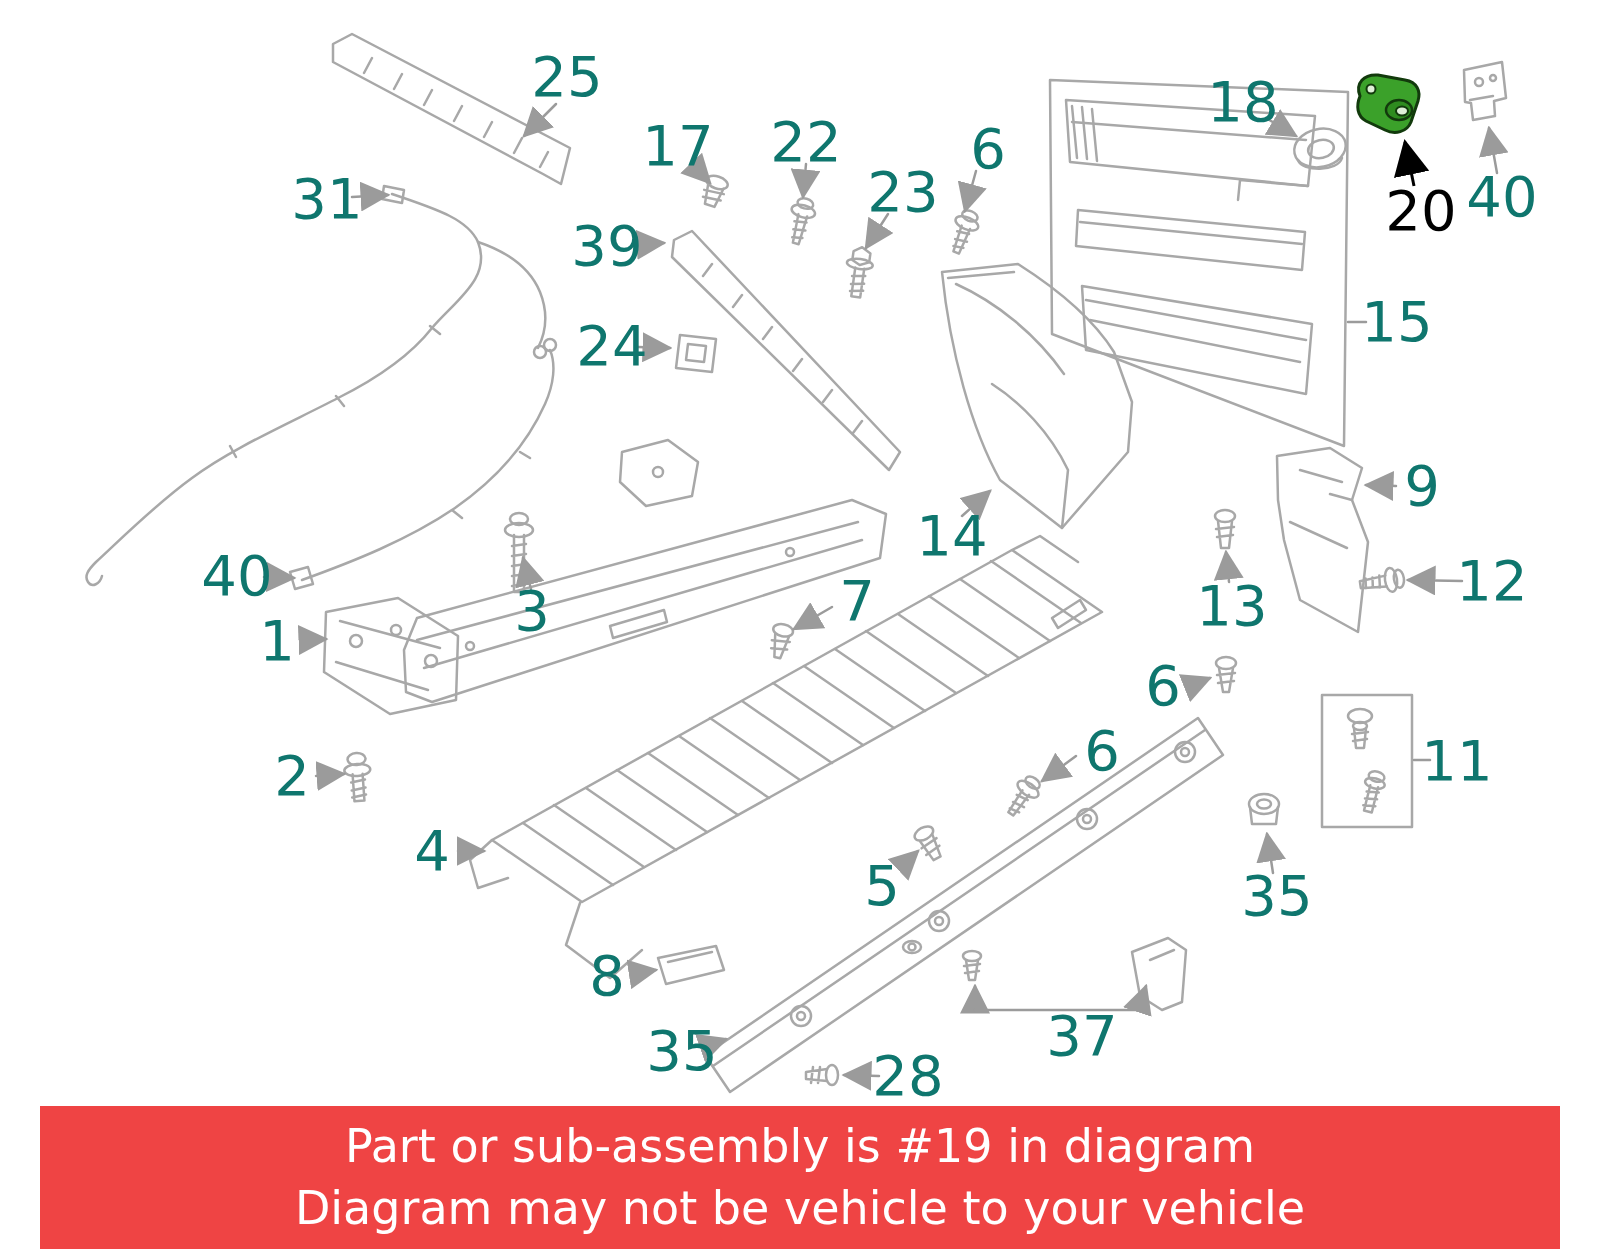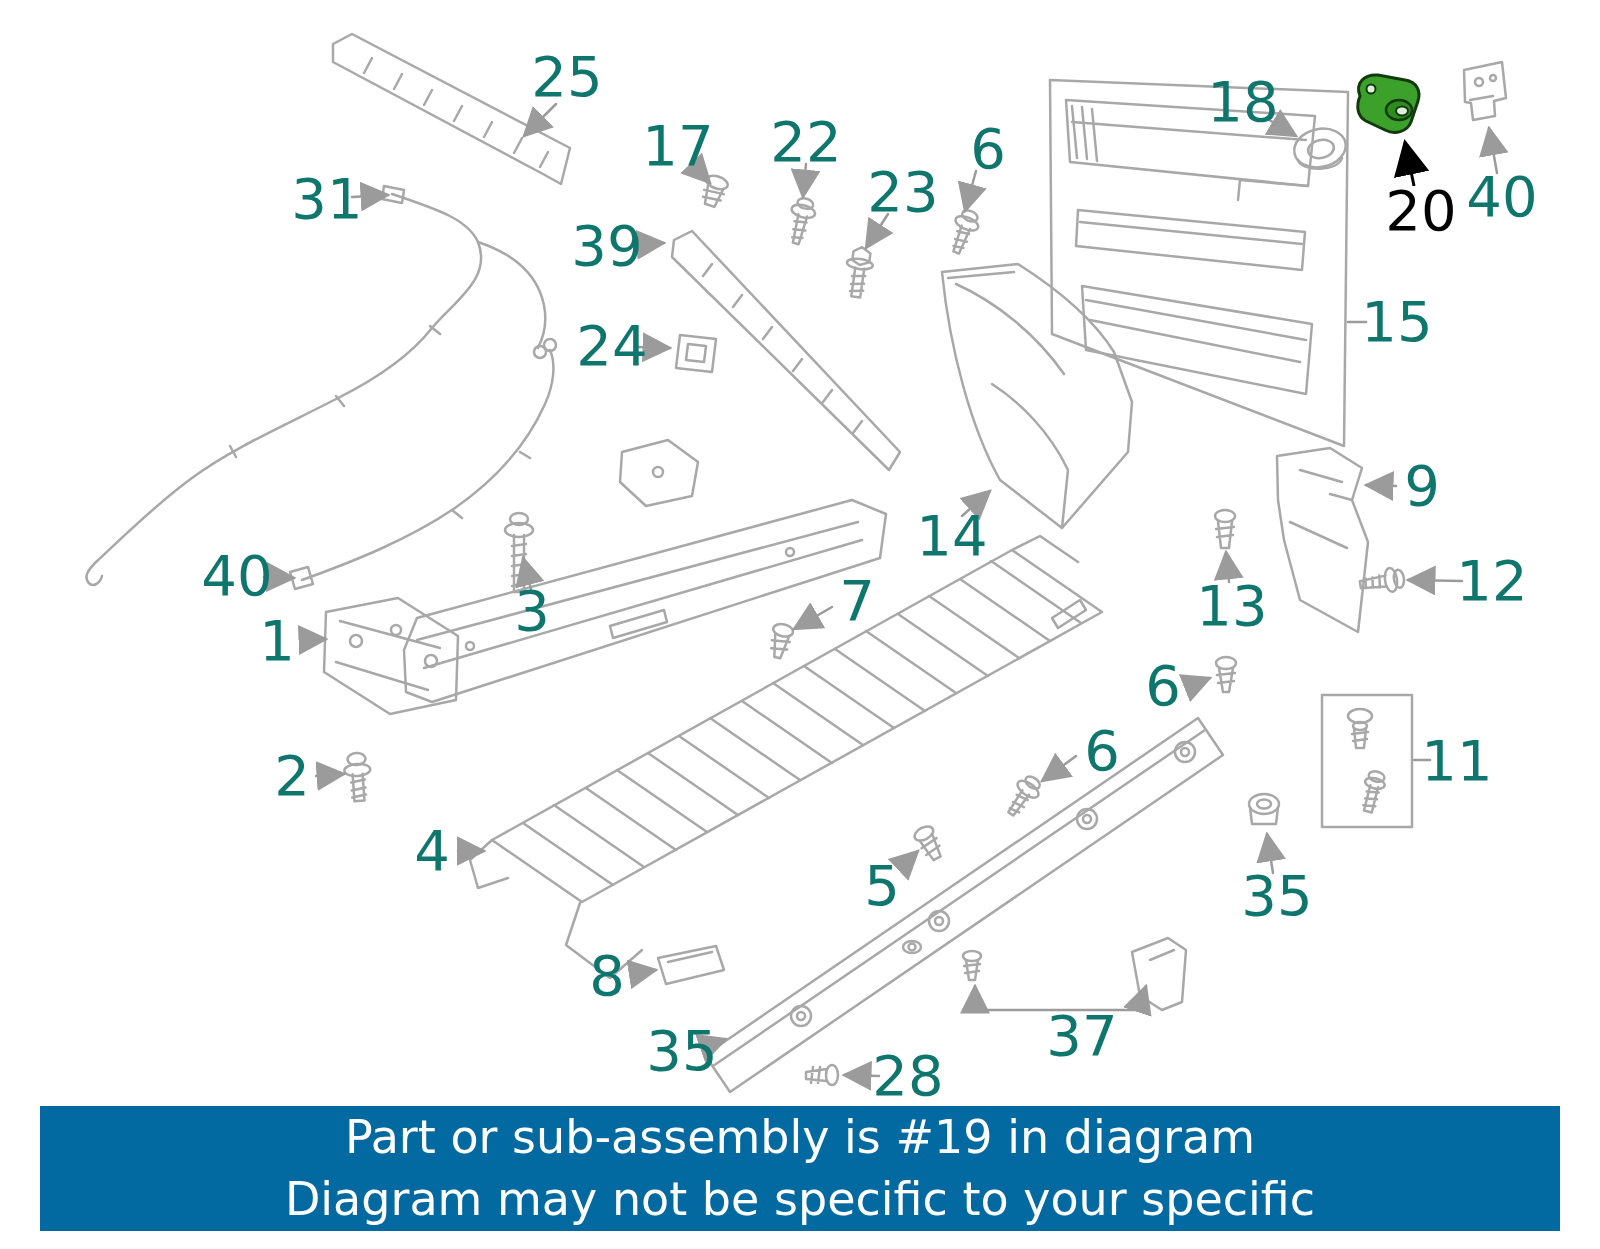--- a/index.html
+++ b/index.html
@@ -16,21 +16,21 @@
 
   
   .hl{fill:#3ba12a;stroke:#123a0c;stroke-width:3;}
   .hl-mid{fill:#2e8c1f;stroke:#123a0c;stroke-width:2.5;}
   .hl-detail{fill:#dff0d8;stroke:#123a0c;stroke-width:2;}
 
   .callout{position:absolute;transform:translate(-50%,-50%);font-size:56px;line-height:1;
            color:#0f766e;white-space:nowrap;user-select:none;}
   .callout.black{color:#000;}
 
-  .banner{position:absolute;left:40px;top:1106px;width:1520px;height:125px;background:#0369a1;
+  .banner{position:absolute;left:40px;top:1106px;width:1520px;height:143px;background:#ef4444;
           display:flex;flex-direction:column;align-items:center;justify-content:center;gap:4px;}
   .banner .line{color:#ffffff;font-size:46px;line-height:1.25;white-space:nowrap;}
 </style>
 </head>
 <body>
 
 <div class="stage">
 
   <svg class="diagram" width="1600" height="1249" viewBox="0 0 1600 1249">
     <defs>
@@ -325,16 +325,16 @@
   <div class="callout" style="left:1277px;top:896px">35</div>
   <div class="callout" style="left:432px;top:851px">4</div>
   <div class="callout" style="left:882px;top:886px">5</div>
   <div class="callout" style="left:607px;top:976px">8</div>
   <div class="callout" style="left:682px;top:1051px">35</div>
   <div class="callout" style="left:908px;top:1076px">28</div>
   <div class="callout" style="left:1082px;top:1036px">37</div>
 
   <div class="banner">
     <div class="line">Part or sub-assembly is #19 in diagram</div>
-    <div class="line">Diagram may not be specific to your specific</div>
+    <div class="line">Diagram may not be vehicle to your vehicle</div>
   </div>
 
 </div>
 
 </body></html>

